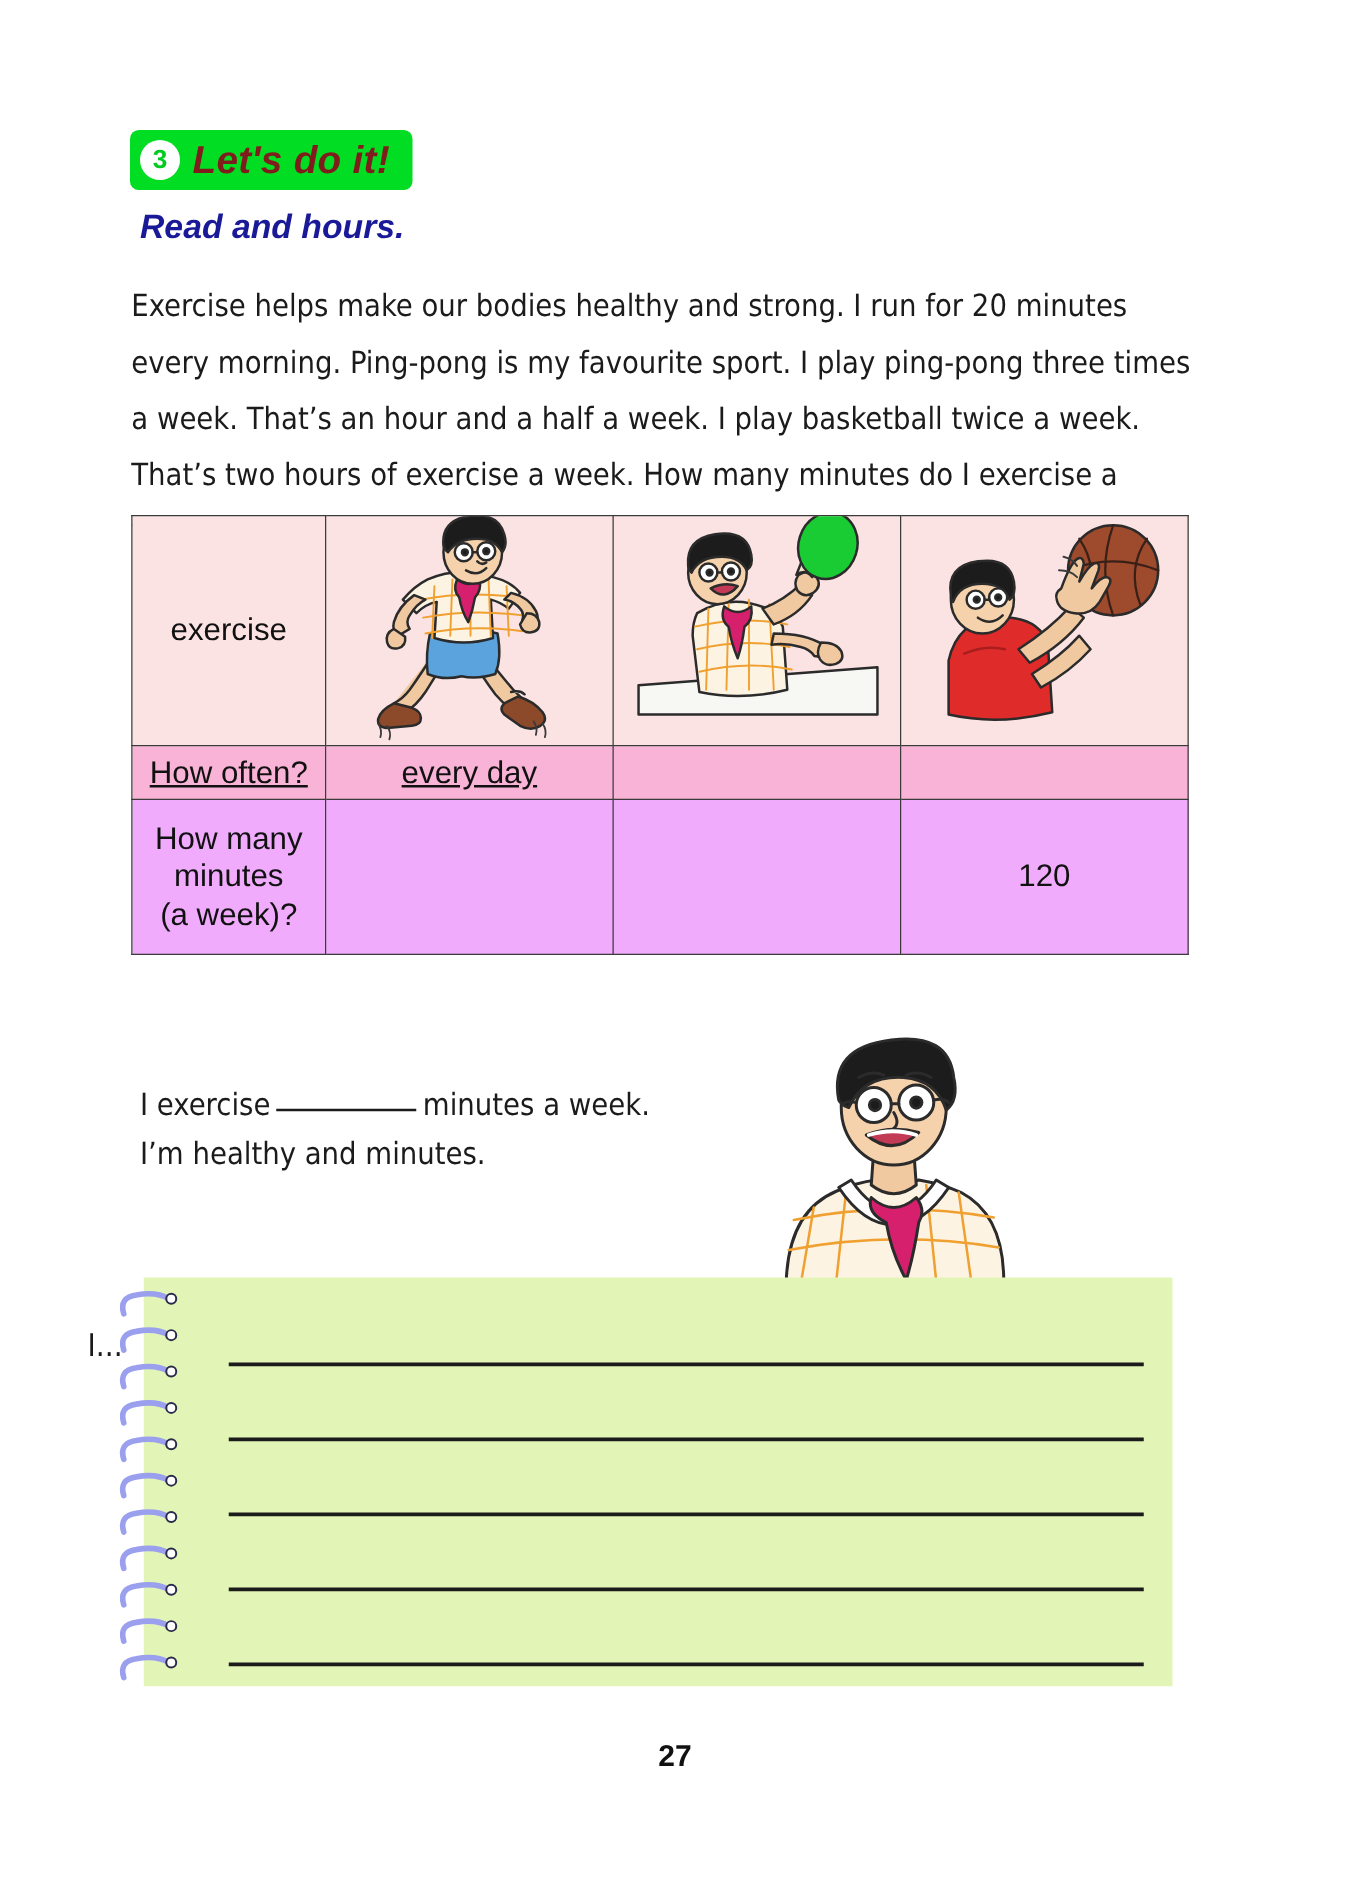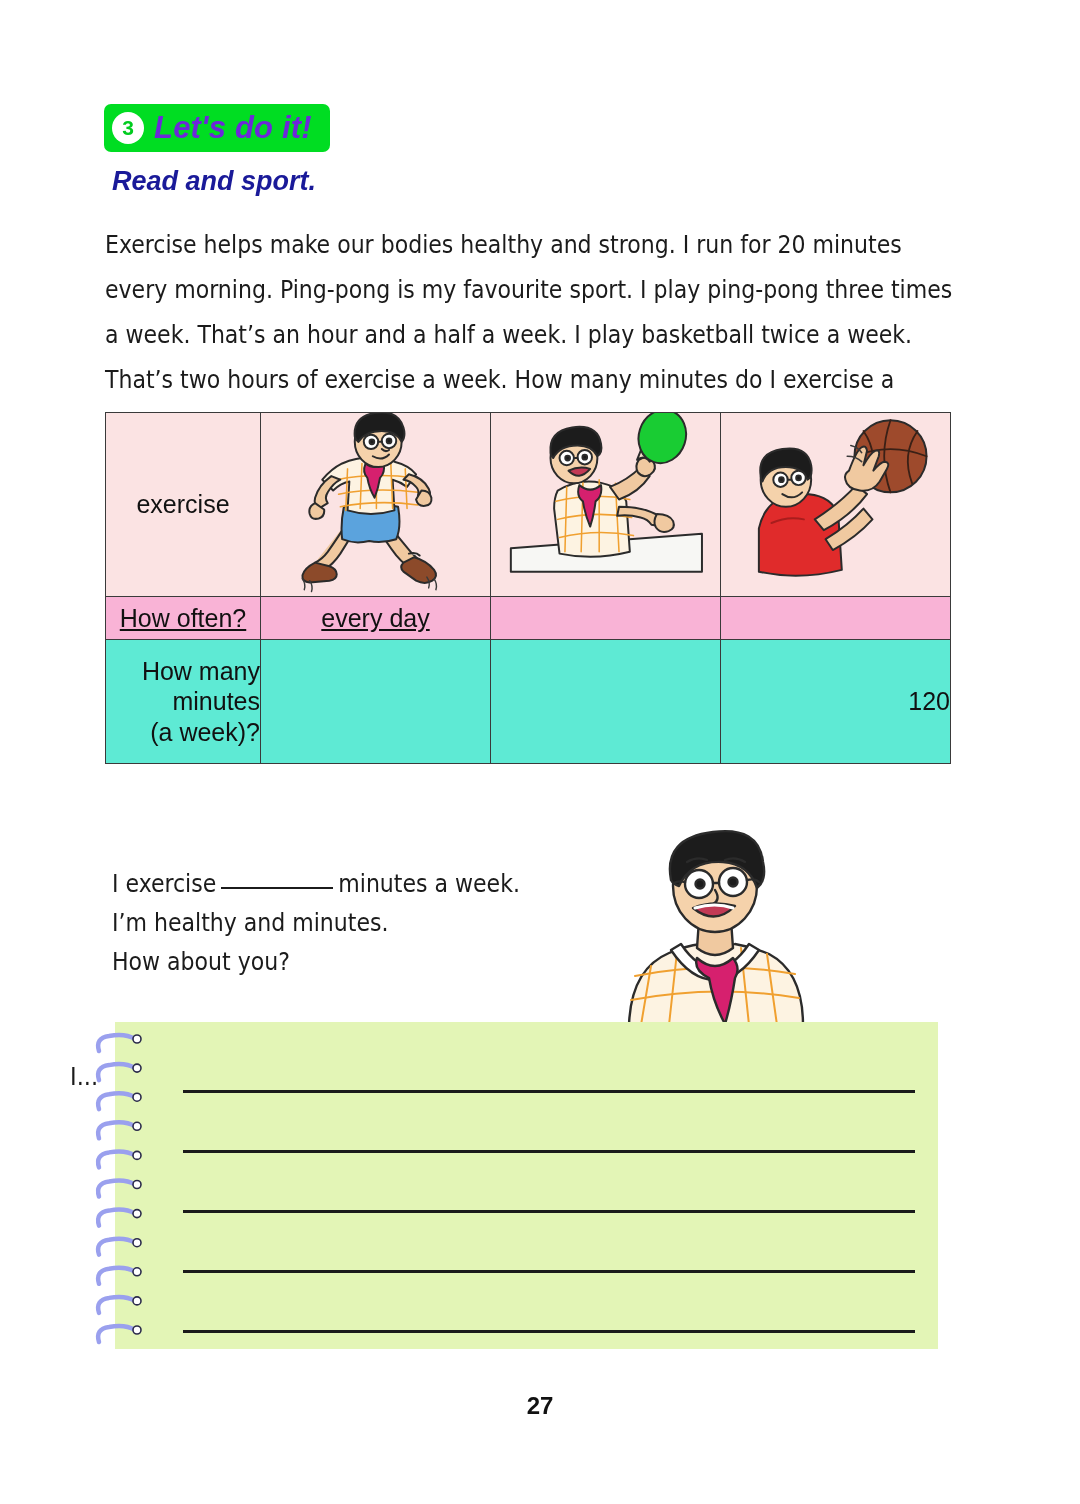--- a/index.html
+++ b/index.html
@@ -20,21 +20,21 @@
     display: flex; align-items: center; gap: 10px;
   }
   .badge-num {
     width: 32px; height: 32px; border-radius: 50%;
     background: #ffffff; color: #00cc1f;
     font-size: 21px; font-weight: bold;
     display: flex; align-items: center; justify-content: center;
     font-style: normal;
   }
   .badge-title {
-    color: #6d28d9; font-size: 31px; font-weight: bold;
+    color: #7f1d1d; font-size: 31px; font-weight: bold;
     font-style: italic; letter-spacing: .2px; white-space: nowrap;
   }
 
   .subheading {
     position: absolute; left: 112px; top: 166px;
     color: #1a1a99; font-size: 27px; font-weight: bold; font-style: italic;
   }
 
   
   .body-text {
@@ -54,21 +54,21 @@
   .ex-table td {
     border: 1.6px solid #3a3a3a;
     text-align: center; vertical-align: middle;
     font-size: 25px; color: #111;
     padding: 0;
   }
   .col-label { width: 155px; }
   .col-act   { width: 230px; }
   .row-pics td  { height: 184px; background: #fbe3e3; }
   .row-often td { height: 43px;  background: #f9b3d6; text-decoration: underline; }
-  .row-mins td  { height: 124px; background: #5eead4; text-align: right; }
+  .row-mins td  { height: 124px; background: #f0abfc; }
   .cell-multiline { line-height: 1.22; }
 
   
   .art { width: 100%; height: 100%; display: block; }
 
   
   .answer-block {
     position: absolute; left: 112px; top: 824px;
     font-size: 24.5px; line-height: 39px; color: #1b1b1b;
     font-family: "DejaVu Sans", sans-serif; font-stretch: condensed; margin-top: 40px;
@@ -111,21 +111,21 @@
 </head>
 <body>
 
 <div class="page">
 
   <div class="section-badge" style="background: rgb(0, 221, 34);">
     <span class="badge-num">3</span>
     <span class="badge-title">Let's do it!</span>
   </div>
 
-  <div class="subheading" style="color: rgb(26, 26, 153);">Read and sport.</div>
+  <div class="subheading" style="color: rgb(26, 26, 153);">Read and hours.</div>
 
   <div class="body-text">Exercise helps make our bodies healthy and strong. I run for 20 minutes every morning. Ping-pong is my favourite sport. I play ping-pong three times a week. That’s an hour and a half a week. I play basketball twice a week. That’s two hours of exercise a week. How many minutes do I exercise a week?</div>
 
   <table class="ex-table">
     <tbody>
         <tr class="row-pics">
       <td class="col-label">exercise</td>
       <td class="col-act">
         <svg class="art" viewBox="0 0 230 203">
           <g stroke="#2b2b2b" stroke-width="2.2" stroke-linecap="round" stroke-linejoin="round">
@@ -279,21 +279,20 @@
       <td class="col-act">120</td>
     </tr>
   </tbody>
     </table>
 
   <div class="answer-block">
     <div>
       <span>I exercise</span><span class="blank-line"></span><span>minutes a week.</span>
     </div>
     <div>I’m healthy and minutes.</div>
-    <div>How about you?</div>
   </div>
 
   <svg class="boy-portrait" viewBox="0 0 200 205">
     <g stroke="#2b2b2b" stroke-width="2.4" stroke-linecap="round" stroke-linejoin="round">
 
       <path d="M14 205 q2 -56 40 -72 q16 -7 32 -9 q18 6 34 0 q18 3 34 10 q34 18 34 71 z" fill="#fdf3e2"></path>
       <g stroke="#f0a030" stroke-width="2" fill="none">
         <path d="M36 146 l-10 59"></path>
           <path d="M62 132 l-8 73"></path>
           <path d="M152 134 l10 71"></path>

